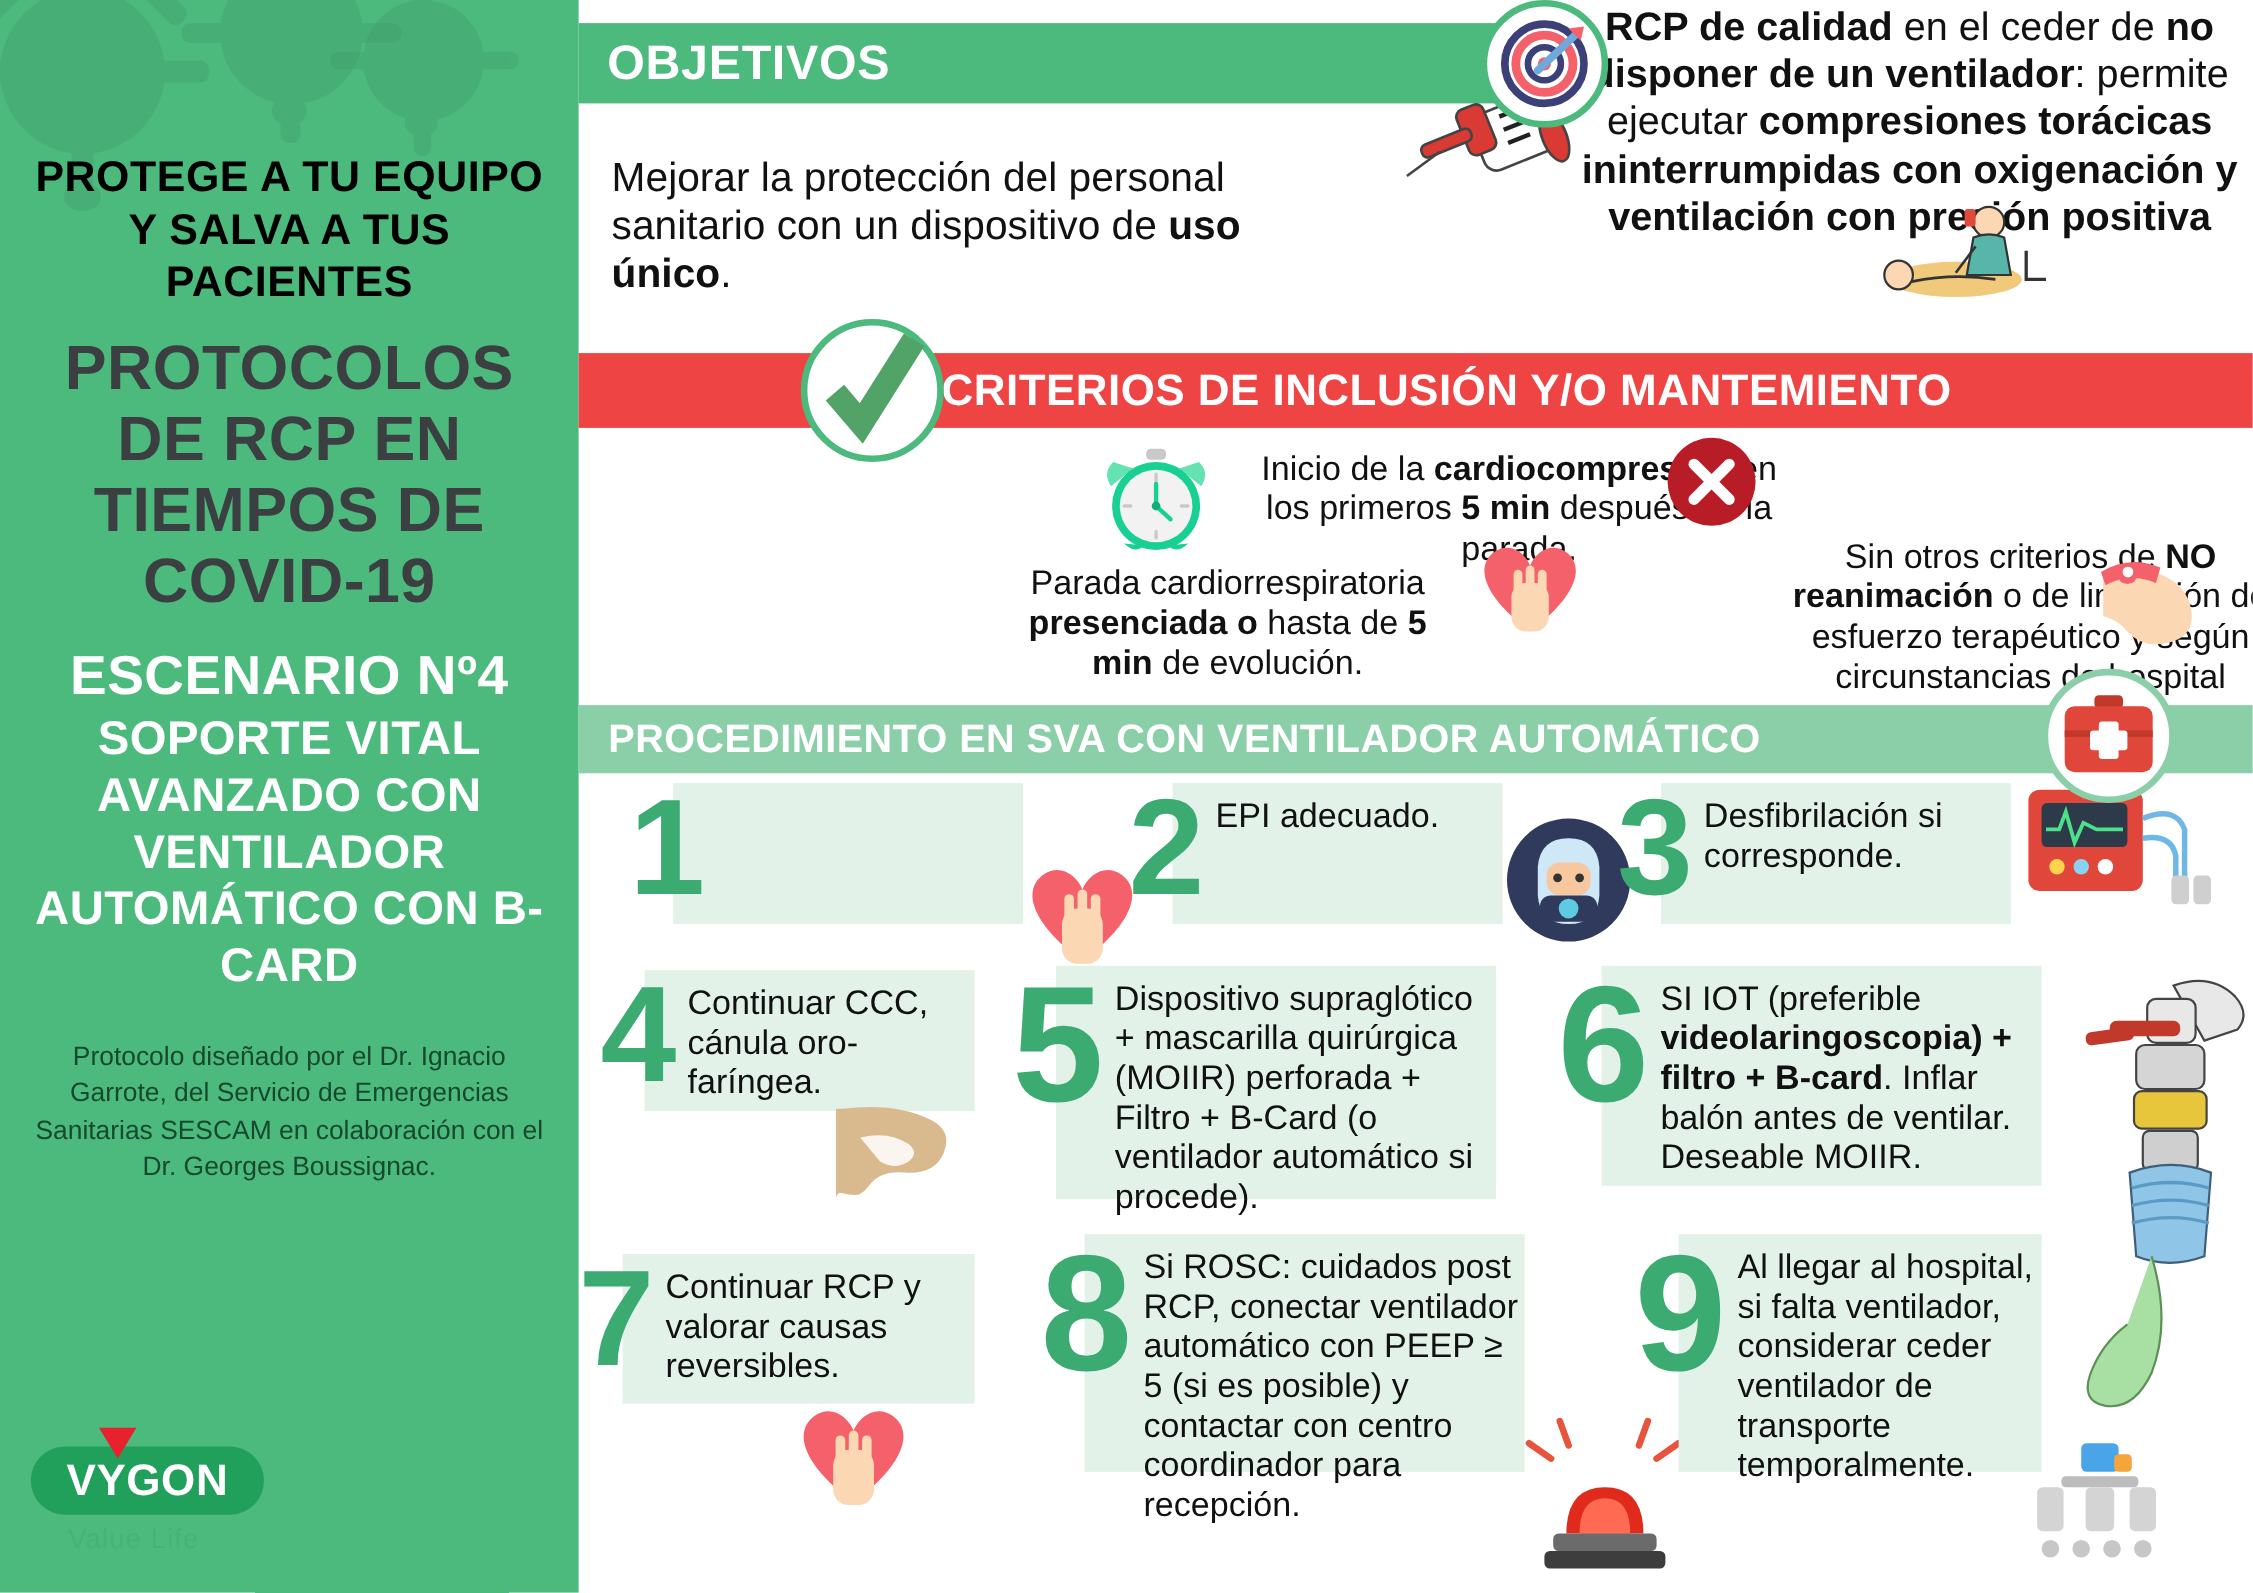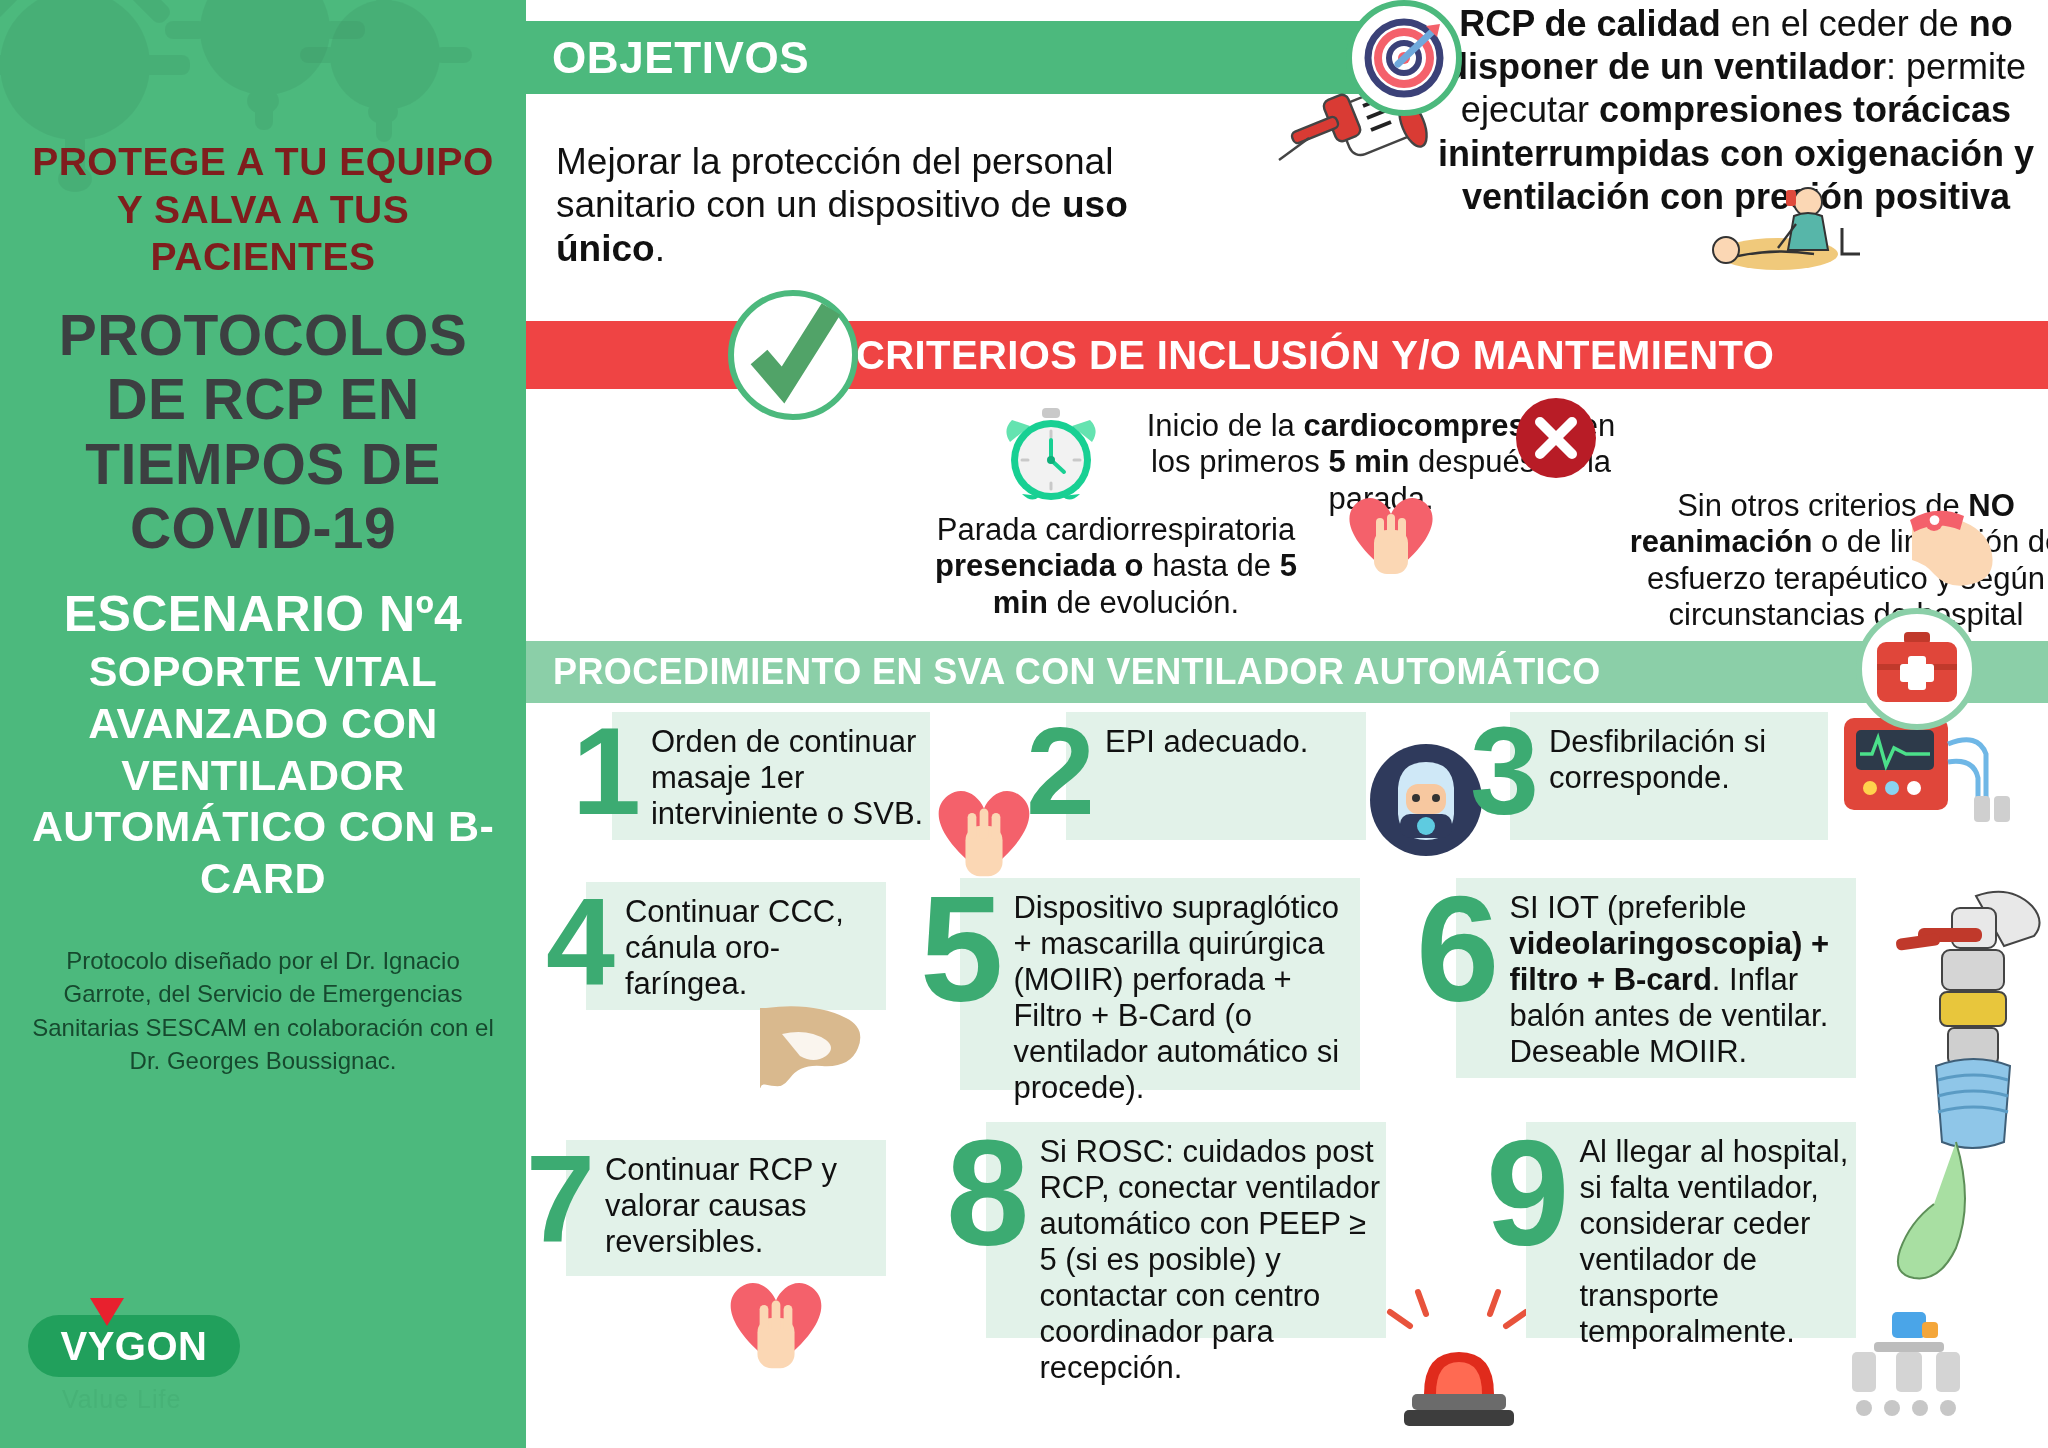--- a/index.html
+++ b/index.html
@@ -19,21 +19,21 @@
   }
   .virus-deco { position: absolute; opacity: .22; }
   .virus-deco .core { position:absolute; border-radius:50%; background:#3a8e62; }
   .virus-deco .spike { position:absolute; background:#3a8e62; border-radius:8px; }
   .virus-deco .knob { position:absolute; border-radius:50%; background:#3a8e62; }
 
   .lp-inner { position: relative; z-index: 3; padding: 0 28px; text-align: center; }
 
   .tagline {
     margin-top: 138px;
-    color: #7f1d1d;
+    color: #000000;
     font-weight: 700;
     font-size: 39px;
     line-height: 1.22;
     letter-spacing: .5px;
   }
   .main-title {
     margin-top: 22px;
     color: #3c3f41;
     font-weight: 700;
     font-size: 57px;
@@ -393,21 +393,20 @@
         <rect x="3" y="34" width="80" height="6" fill="#c0392b"></rect>
         <rect x="34" y="26" width="18" height="34" rx="3" fill="#fff"></rect>
         <rect x="26" y="34" width="34" height="18" rx="3" fill="#fff"></rect>
       </svg>
     </div>
 
     <div class="card" id="card1">
       <div class="num-wrap">
         <div class="num">1</div>
       </div>
-      <div class="ctext">Orden de continuar masaje 1er interviniente o SVB.</div>
     </div>
     <div class="art" style="left:398px; top:770px; width:120px; height:112px;">
       <svg width="120" height="112" viewBox="0 0 110 100">
         <path d="M55 94 C10 60 6 34 22 22 C36 12 50 22 55 34 C60 22 74 12 88 22 C104 34 100 60 55 94 Z" fill="#f4616b"></path>
         <g fill="#fbd7b4">
           <rect x="38" y="50" width="34" height="46" rx="13"></rect>
           <rect x="40" y="38" width="8" height="24" rx="4"></rect>
           <rect x="51" y="34" width="8" height="28" rx="4"></rect>
           <rect x="62" y="38" width="8" height="24" rx="4"></rect>
         </g>

